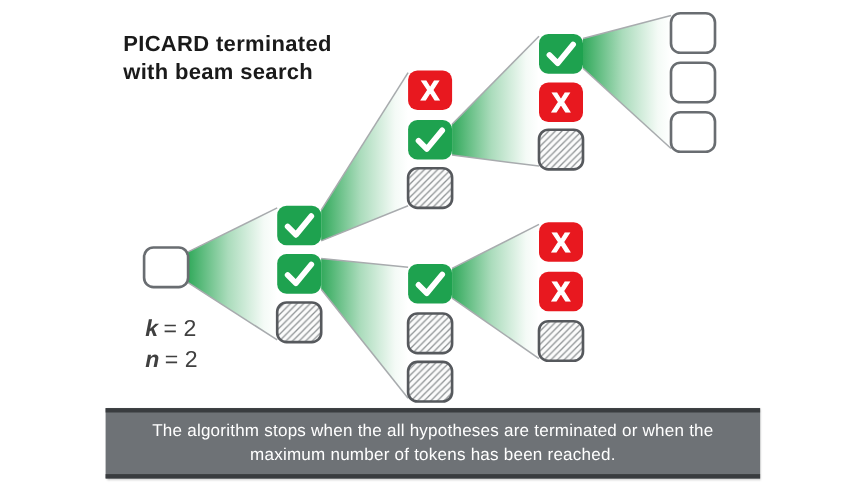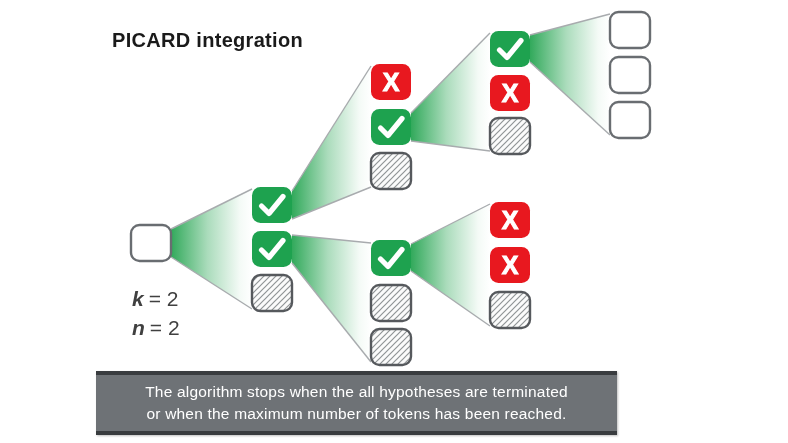--- a/index.html
+++ b/index.html
@@ -13,21 +13,21 @@
     line-height:26px;letter-spacing:.3px;
   }
   .params{
     position:absolute;left:132px;top:284px;
     font-size:21px;color:#404040;line-height:29px;
   }
   .params .sym{font-style:italic;font-weight:bold;margin-right:5px;}
   .params .val{font-weight:normal;}
   .diagram-svg{position:absolute;left:0;top:0;}
   .footer{
-    position:absolute;left:96px;top:371px;width:521px;height:64px;
+    position:absolute;left:96px;top:371px;width:595px;height:64px;
     box-sizing:border-box;background:#6e7276;
     border-top:4px solid #393c3f;border-bottom:4px solid #393c3f;
     display:flex;align-items:center;justify-content:center;
     box-shadow:1px 1px 2px rgba(0,0,0,.25);
   }
   .footer .footer-text{
     color:#ffffff;font-size:15.5px;line-height:22px;text-align:center;
     padding:0 40px;letter-spacing:.2px;
   }
 </style>
@@ -141,21 +141,22 @@
       </g>
       <g>
         <rect x="610" y="57" width="40" height="36" rx="8.5" ry="8.5" fill="#ffffff" stroke="#696d71" stroke-width="2.4"></rect>
       </g>
       <g>
         <rect x="610" y="102" width="40" height="36" rx="8.5" ry="8.5" fill="#ffffff" stroke="#696d71" stroke-width="2.4"></rect>
       </g>
     </svg>
 
   <div class="title">
-    <div>PICARD integration</div>
+    <div>PICARD terminated</div>
+    <div>with beam search</div>
   </div>
 
   <div class="params">
     <div><span class="sym">k</span><span class="val">= 2</span></div>
     <div><span class="sym">n</span><span class="val">= 2</span></div>
   </div>
 
   <div class="footer">
     <div class="footer-text">The algorithm stops when the all hypotheses are terminated or when the maximum number of tokens has been reached.</div>
   </div>

